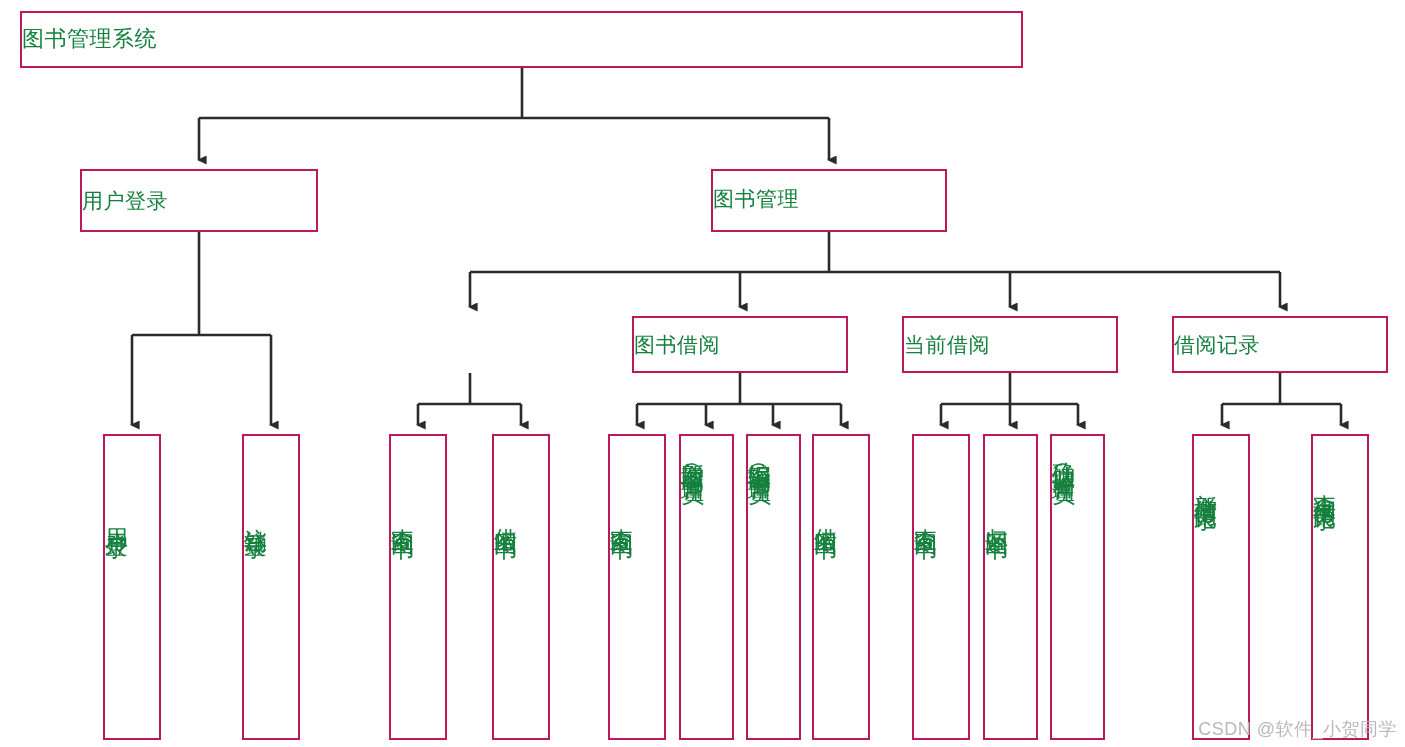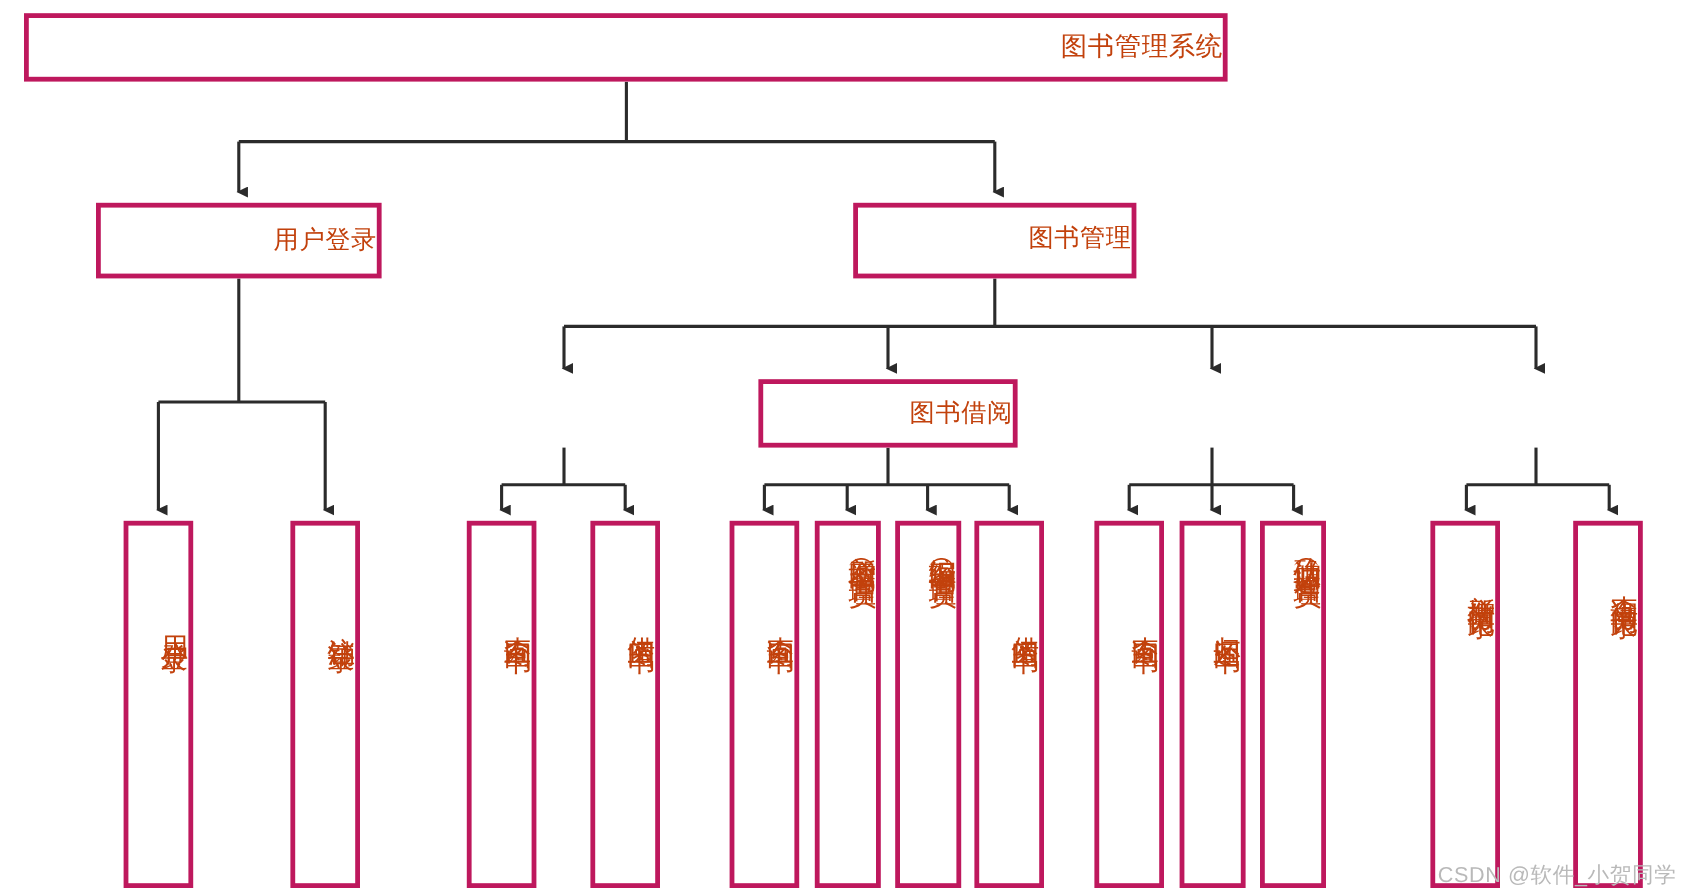--- a/index.html
+++ b/index.html
@@ -22,25 +22,25 @@
     left: 0;
     top: 0;
     width: 1405px;
     height: 747px;
     pointer-events: none;
   }
   .node {
     position: absolute;
     box-sizing: border-box;
     background: #ffffff;
-    border: 4px solid #be185d;
+    border: 2px solid #be185d;
     display: flex;
     align-items: center;
-    justify-content: flex-end;
-    color: #c2410c;
+    justify-content: flex-start;
+    color: #15803d;
     z-index: 2;
   }
   .node .label {
     display: block;
     text-align: center;
     line-height: 1.12;
     letter-spacing: 0.5px;
   }
   .node.horiz .label {
     writing-mode: horizontal-tb;
@@ -132,20 +132,26 @@
   <div class="node horiz" style="left:80px; top:169px; width:238px; height:63px;">
     <span class="label">用户登录</span>
   </div>
   <div class="node horiz" style="left:711px; top:169px; width:236px; height:63px;font-family:Liberation Mono, monospace;">
     <span class="label">图书管理</span>
   </div>
 
   <div class="node horiz" style="left:632px; top:316px; width:216px; height:57px;">
     <span class="label">图书借阅</span>
   </div>
+  <div class="node horiz" style="left:902px; top:316px; width:216px; height:57px;">
+    <span class="label">当前借阅</span>
+  </div>
+  <div class="node horiz" style="left:1172px; top:316px; width:216px; height:57px;">
+    <span class="label">借阅记录</span>
+  </div>
 
   <div class="node vert" style="left:103px; top:434px; width:58px; height:306px; padding-top:74px;">
     <span class="label">用户登录</span>
   </div>
   <div class="node vert" style="left:242px; top:434px; width:58px; height:306px; padding-top:74px;">
     <span class="label">注销登录</span>
   </div>
 
   <div class="node vert" style="left:389px; top:434px; width:58px; height:306px; padding-top:74px;">
     <span class="label">查询图书</span>

